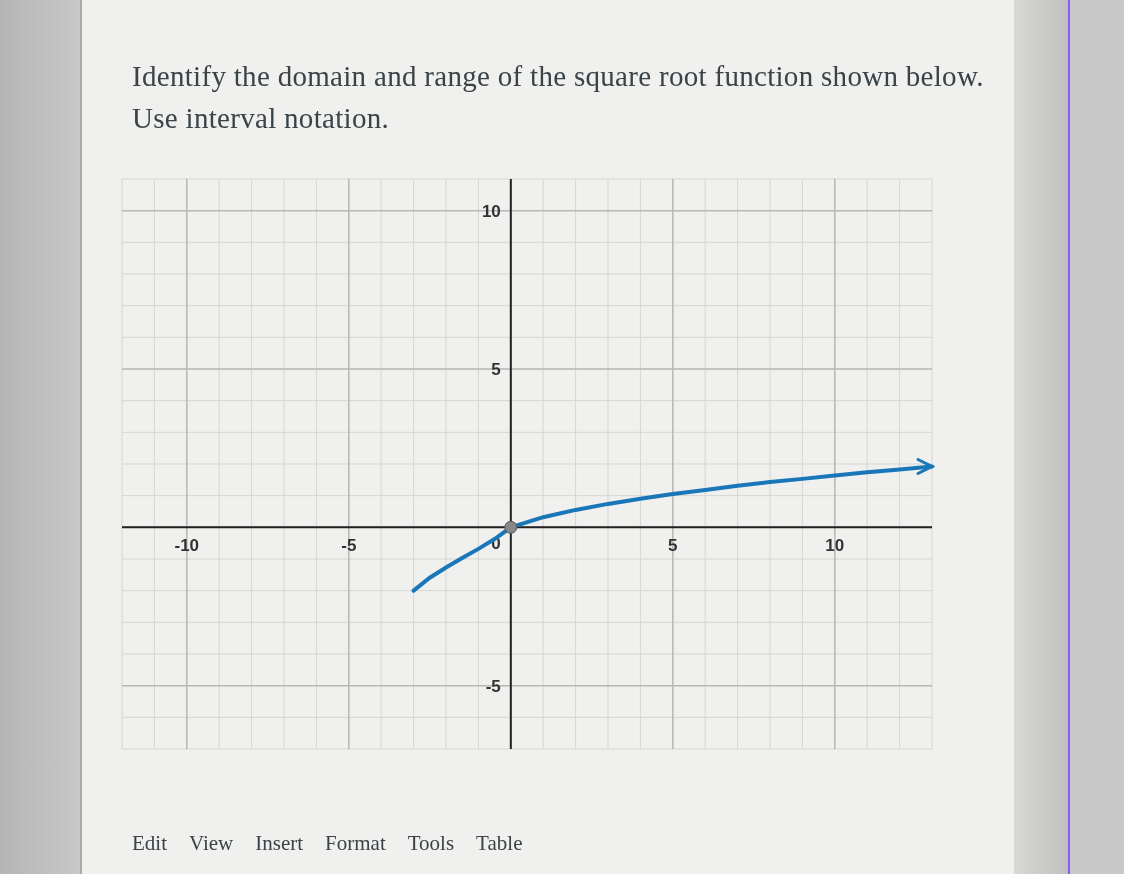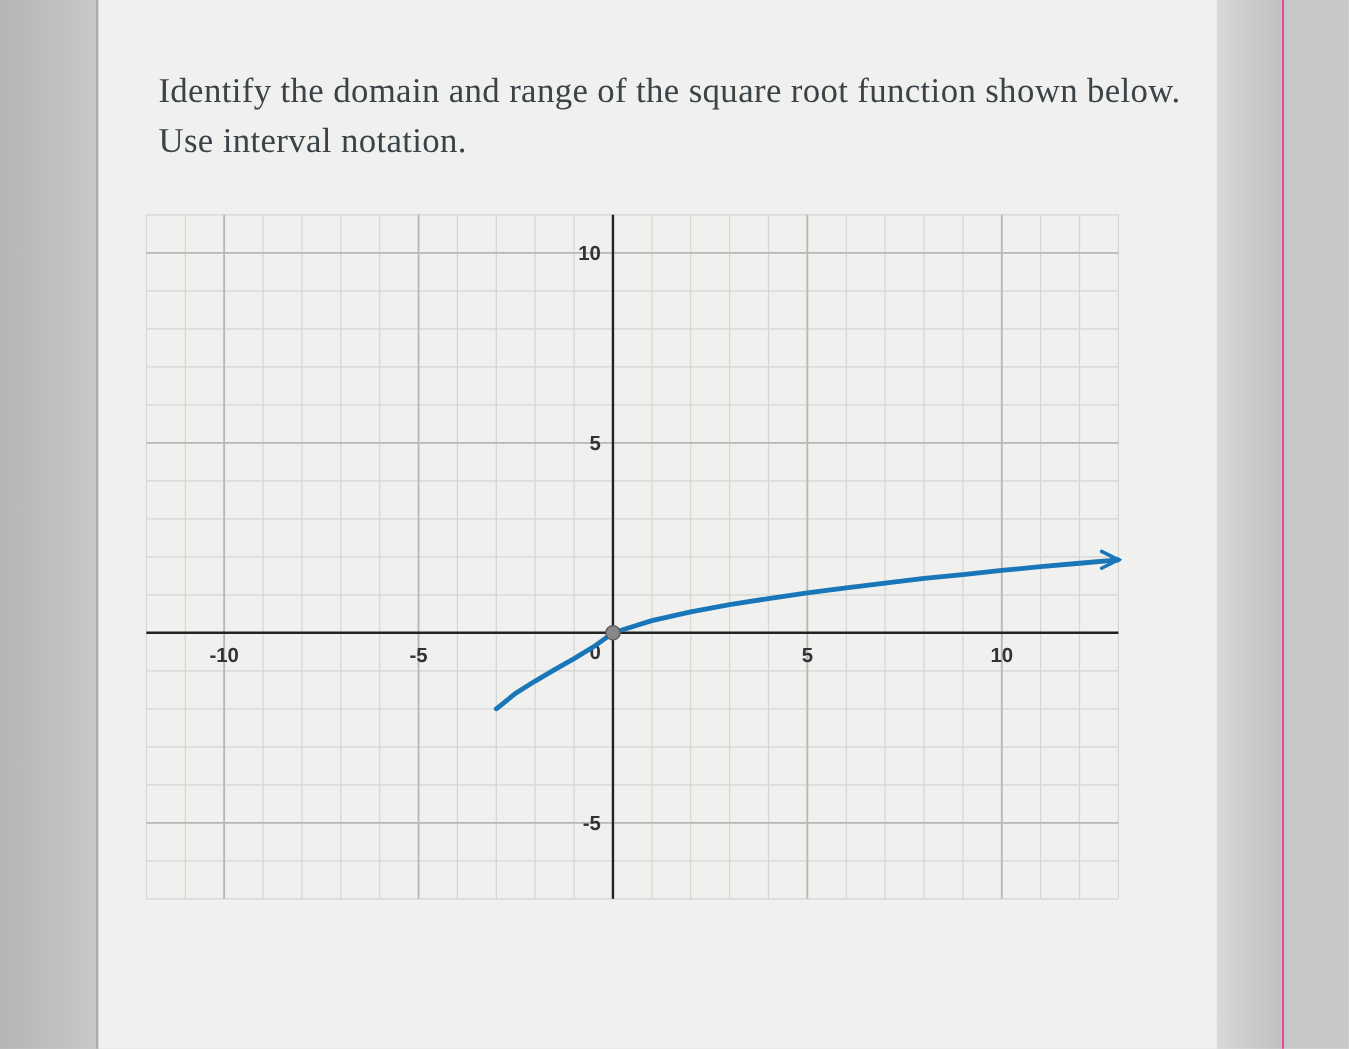--- a/index.html
+++ b/index.html
@@ -12,21 +12,21 @@
       position: relative;
     }
     .page {
       background: #f0f0ee;
       position: absolute;
       left: 80px;
       top: 0;
       width: 990px;
       height: 874px;
       border-left: 2px solid #aaa;
-      border-right: 2px solid #ec4899;
+      border-right: 2px solid #8b5cf6;
     }
     .content {
       padding: 55px 50px 0 50px;
     }
     .question {
       font-size: 29px;
       color: #3a4348;
       line-height: 1.45;
       margin-bottom: 30px;
       font-weight: 400;
@@ -152,13 +152,21 @@
           <text x="388.8" y="206" text-anchor="end" class="axis-label">5</text>
           <text x="388.8" y="47.666666666666664" text-anchor="end" class="axis-label">10</text>
           <text x="388.8" y="380.33333333333337" text-anchor="end" class="axis-label">0</text>
           <path d="M 301.59999999999997 421.6666666666667 L 317.8 408.68333333333334 L 334 398.55 L 350.2 389.05 L 366.4 379.8666666666666 L 382.6 370.04999999999995 L 398.8 358.33333333333337 L 431.2 348.2 L 463.6 340.91666666666663 L 496 334.9 L 528.4 329.8333333333333 L 560.8000000000001 325.0833333333333 L 593.1999999999999 320.9666666666667 L 625.6 316.85 L 658 313.05 L 690.4 309.8833333333334 L 722.8 306.40000000000003 L 755.2 303.23333333333335 L 787.6 300.3833333333333 L 820 297.53333333333336 " fill="none" stroke="#1976b8" stroke-width="4" stroke-linecap="round"></path>
           <path d="M 806 290.53333333333336 L 820 297.53333333333336 L 806 304.53333333333336" fill="none" stroke="#1976b8" stroke-width="3" stroke-linecap="round"></path>
           <circle cx="398.8" cy="358.33333333333337" r="6" fill="#888" stroke="#555" stroke-width="1"></circle>
         </svg>
     </div>
   </div>
 
+  <div class="editor-menu" id="editor-menu">
+      <span>Edit</span>
+      <span>View</span>
+      <span>Insert</span>
+      <span>Format</span>
+      <span>Tools</span>
+      <span>Table</span>
+    </div>
 </div>
 
 </body></html>

